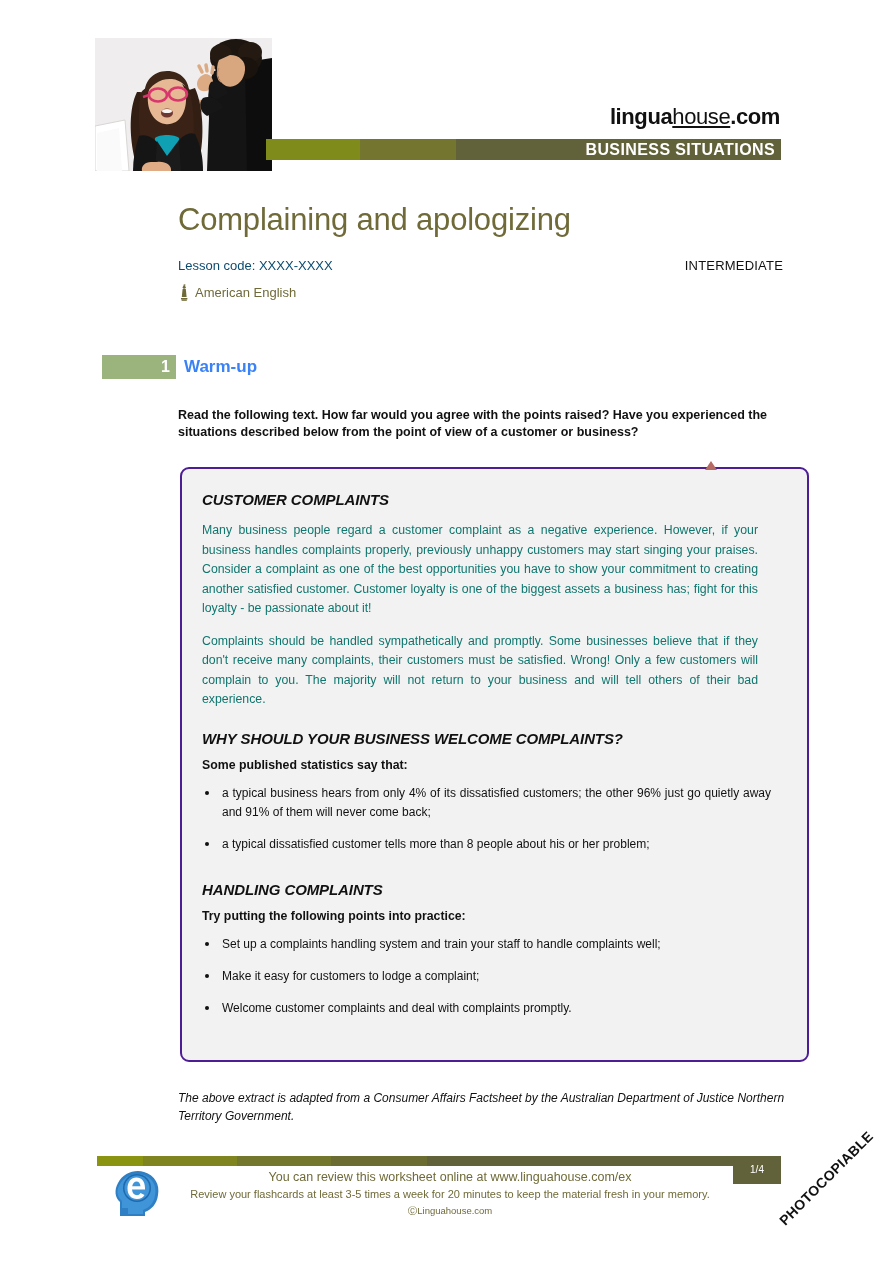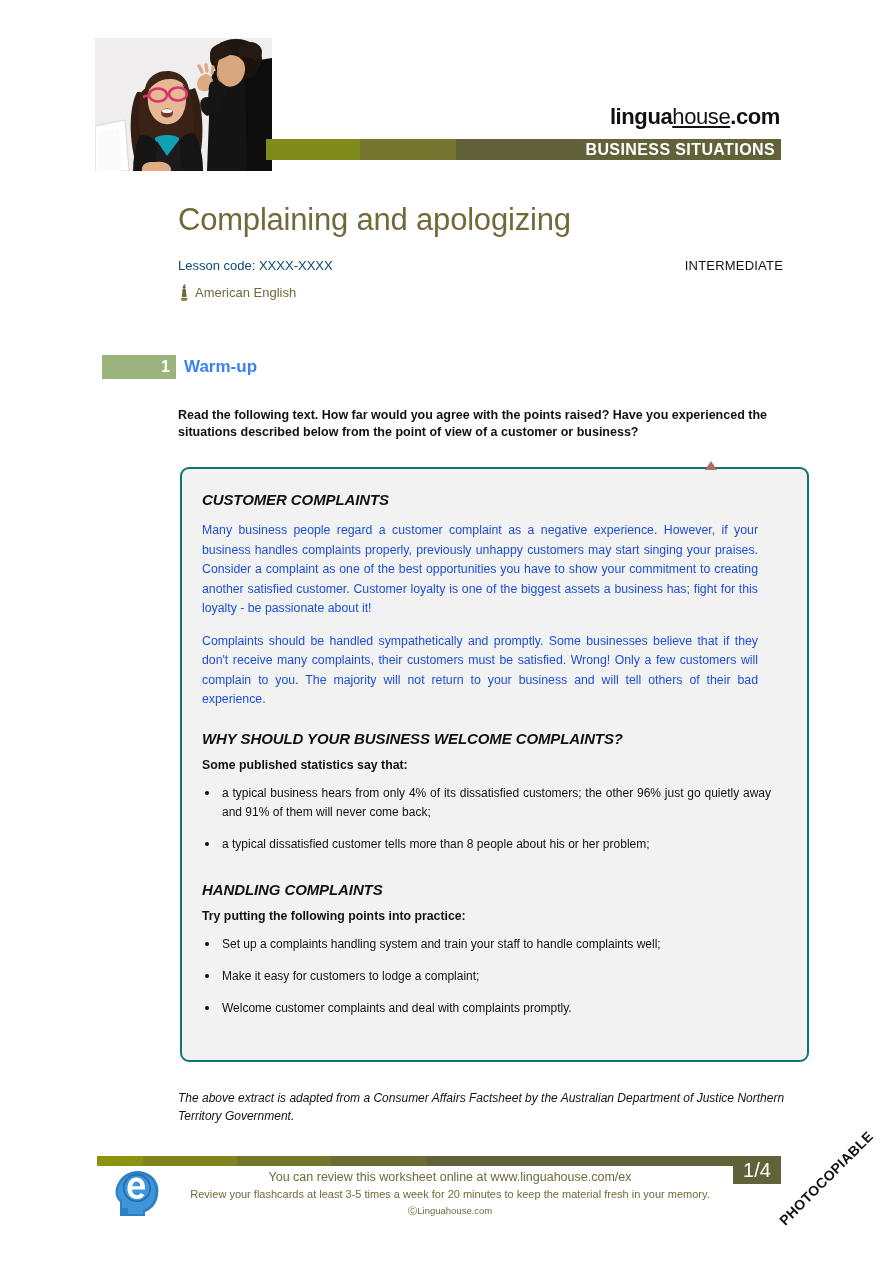--- a/index.html
+++ b/index.html
@@ -159,21 +159,21 @@
     margin-top: 8px;
   }
 
   
   #content-box {
     position: absolute;
     left: 180px; top: 467px;
     width: 629px;
     height: 595px;
     box-sizing: border-box;
-    border: 2px solid #0f766e;
+    border: 2px solid #4c1d95;
     border-radius: 9px;
     background: #f2f2f2;
     padding: 22px 36px 10px 20px;
   }
   #box-marker {
     position: absolute;
     left: 523px; top: -8px;
     width: 0; height: 0;
     border-left: 6px solid transparent;
     border-right: 6px solid transparent;
@@ -184,21 +184,21 @@
     font-weight: bold;
     font-style: italic;
     color: #111111;
     margin: 0 0 13px 0;
     letter-spacing: -0.1px;
   }
   .box-h.tight { margin-bottom: 11px; }
   .box-p {
     font-size: 12.3px;
     line-height: 19.5px;
-    color: #1d4ed8;
+    color: #0f766e;
     margin: 0 13px 13px 0;
     text-align: justify;
   }
   .box-sub {
     font-size: 12.3px;
     font-weight: bold;
     color: #111111;
     margin: 0 0 12px 0;
   }
   .box-list {
@@ -258,21 +258,21 @@
   .fb4 { width: 96px; background: #6b6c31; }
   .fb5 { flex: 1; background: #62623a; }
 
   #page-number {
     position: absolute;
     left: 733px; top: 6px;
     width: 48px;
     height: 28px;
     background: #62623a;
     color: #ffffff;
-    font-size: 20px;
+    font-size: 10px;
     text-align: center;
     line-height: 28px;
   }
 
   #ebrain-icon {
     position: absolute;
     left: 112px; top: 1168px;
     width: 50px;
     height: 52px;
   }

